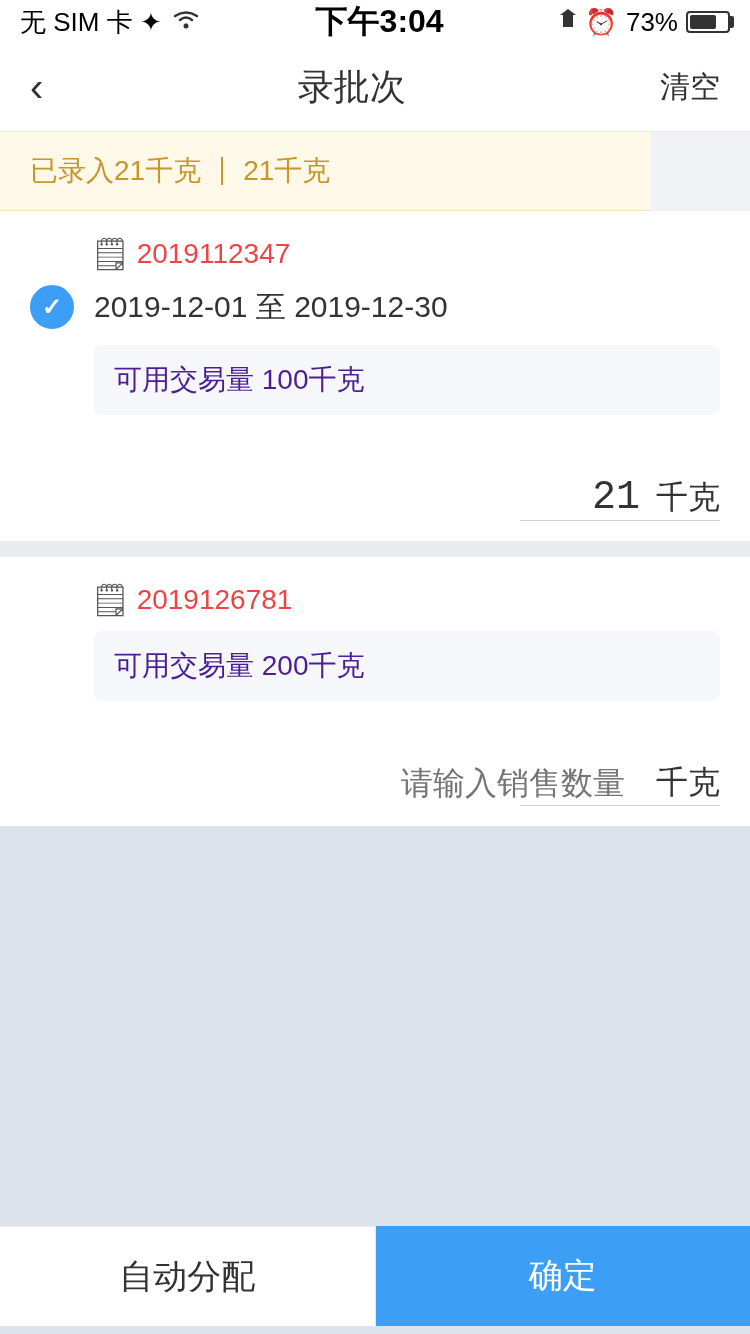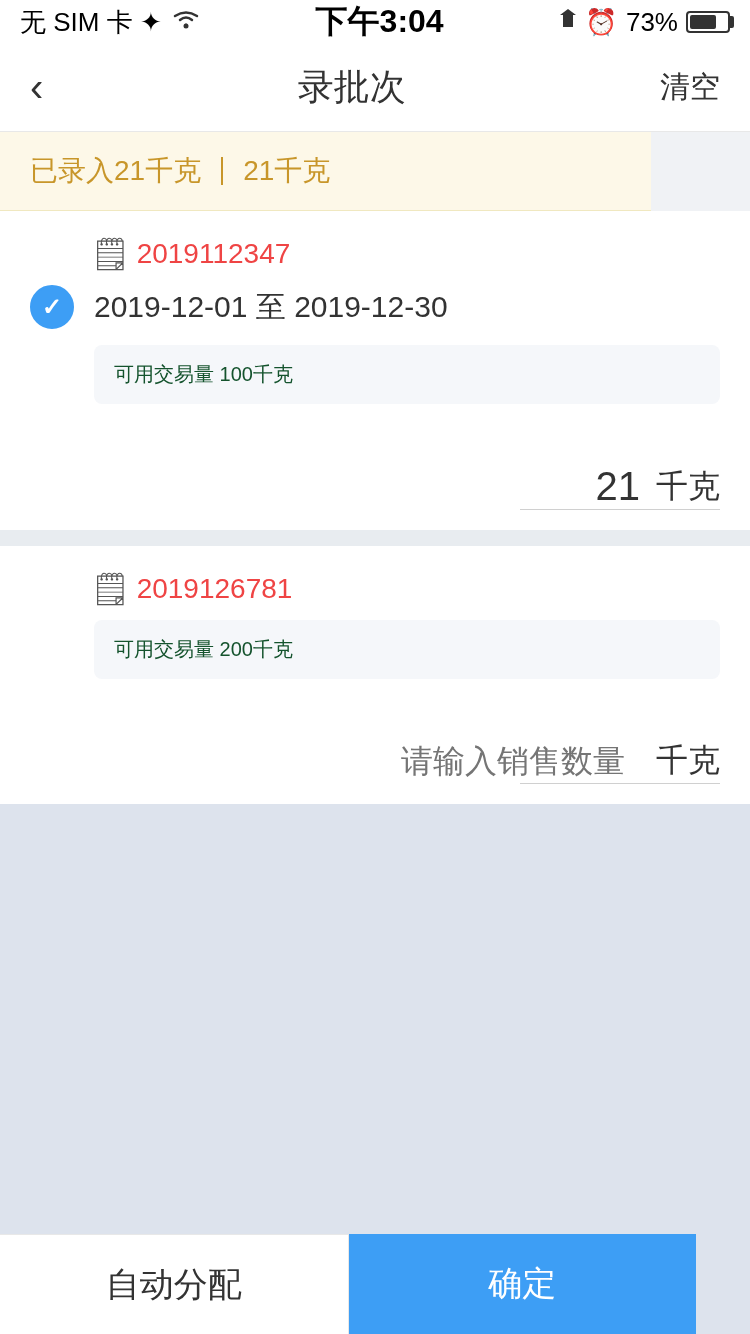--- a/index.html
+++ b/index.html
@@ -168,32 +168,33 @@
     }
     .batch-date-text {
       font-size: 30px;
       color: #333;
     }
     .available-qty-box {
       margin-left: 64px;
       background: #f5f7fa;
       border-radius: 8px;
       padding: 16px 20px;
-      font-size: 20px;
-      color: #14532d;
+      font-size: 28px;
+      color: #4c1d95;
       margin-bottom: 16px;
     }
 
     
     .qty-row {
       display: flex;
       align-items: center;
       justify-content: flex-end;
       padding: 20px 30px 0 30px;
       gap: 16px;
+      font-family: Liberation Mono, monospace;
     }
     .qty-value {
       font-size: 40px;
       font-weight: 500;
       color: #333;
     }
     .qty-unit {
       font-size: 32px;
       color: #333;
     }
@@ -244,25 +245,25 @@
     
     .bottom-area {
       width: 750px;
       background: #dde3ed;
       flex: 1;
       min-height: 380px;
     }
 
     
     .bottom-buttons {
-      width: 696px;
+      width: 750px;
       height: 100px;
       display: flex;
       position: fixed;
-      bottom: 0;
+      bottom: 8px;
       left: 0;
       background: #fff;
     }
     .btn-auto {
       flex: 1;
       height: 100%;
       background: #fff;
       border: none;
       font-size: 34px;
       color: #333;

